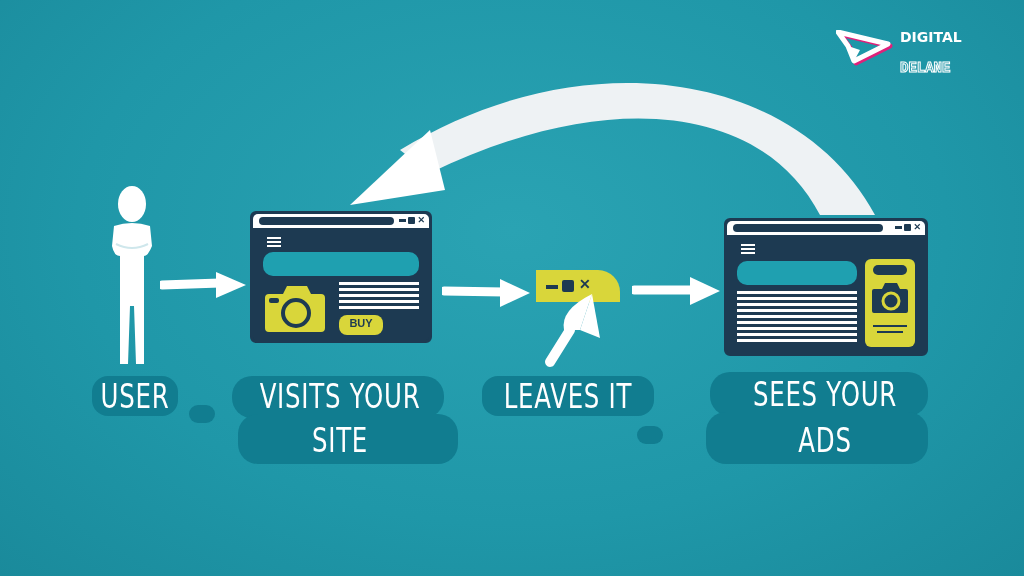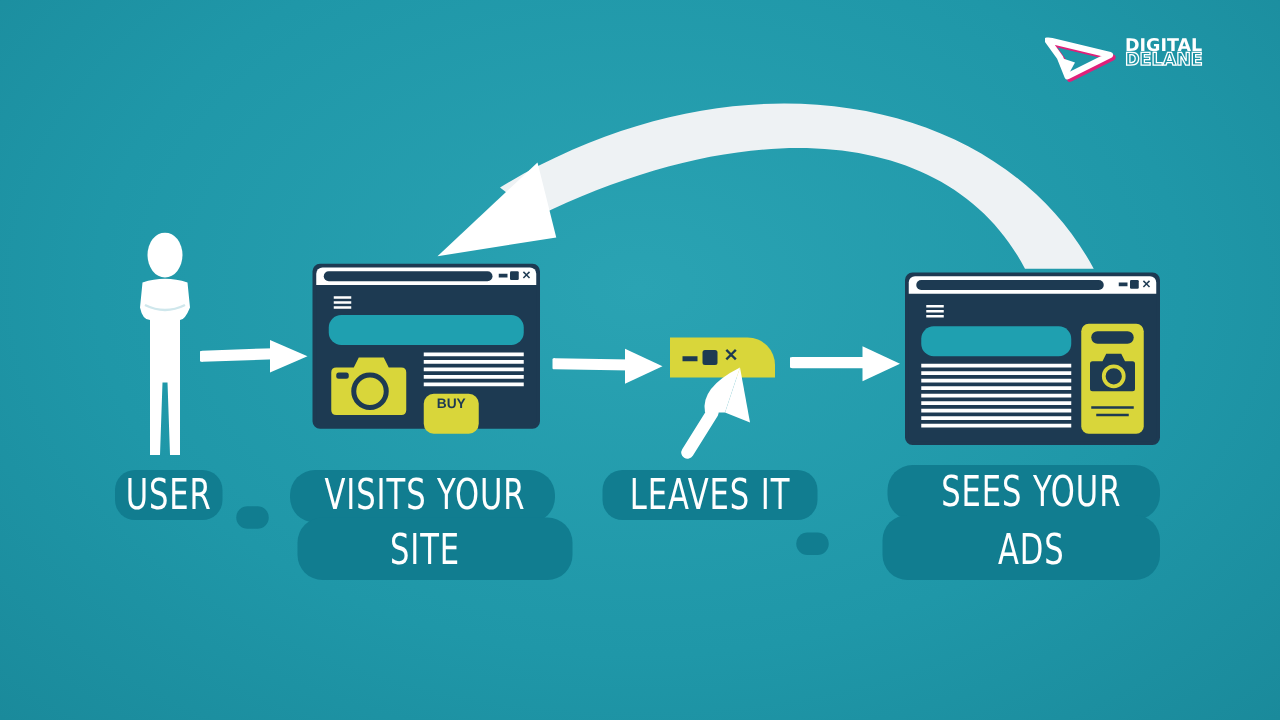--- a/index.html
+++ b/index.html
@@ -28,21 +28,21 @@
 </head>
 <body>
 
 <div class="abs" style="left:836px;top:28px;width:160px;height:40px;">
   <svg class="abs" style="left:0;top:2px;" width="58" height="36" viewBox="0 0 58 36">
     <polygon points="4,4 54,16 20,33 14,18" fill="none" stroke="#e0207a" stroke-width="5" stroke-linejoin="round"></polygon>
     <polygon points="2,2 52,14 18,31 12,16" fill="none" stroke="#ffffff" stroke-width="5" stroke-linejoin="round"></polygon>
     <polygon points="12,16 24,20 18,31" fill="#ffffff"></polygon>
   </svg>
   <div class="abs logo-text logo-top" style="left:64px;top:1px;">DIGITAL</div>
-  <div class="abs logo-text logo-bot" style="left:64px;top:12px;">DELANE</div>
+  <div class="abs logo-text logo-bot" style="left:64px;top:32px;font-family:Liberation Mono, monospace;">DELANE</div>
 </div>
 
 <svg class="abs" style="left:330px;top:55px;" width="560" height="170" viewBox="0 0 560 170">
   <path d="M 545 160 C 470 20, 260 -20, 70 95 L 100 118 C 270 35, 430 45, 490 160 Z" fill="#eef2f4"></path>
   <polygon points="20,150 100,75 115,135" fill="#ffffff"></polygon>
 </svg>
 
 <svg class="abs" style="left:108px;top:186px;" width="48" height="180" viewBox="0 0 48 180">
   <ellipse cx="24" cy="18" rx="14" ry="18" fill="#ffffff"></ellipse>
   <path d="M6 40 Q24 34 42 40 L44 60 Q40 70 36 70 L36 178 L28 178 L26 120 L22 120 L20 178 L12 178 L12 70 Q6 70 4 60 Z" fill="#ffffff"></path>
@@ -82,21 +82,21 @@
     <rect x="6" y="16" width="10" height="5" rx="2" fill="#1d3a52"></rect>
     <circle cx="33" cy="31" r="13" fill="none" stroke="#1d3a52" stroke-width="4"></circle>
   </svg>
   <div class="abs lines" style="left:86px;top:68px;width:80px;">
       <div></div>
       <div></div>
       <div></div>
       <div></div>
       <div></div>
     </div>
-  <div class="abs" style="left:86px;top:101px;width:44px;height:32px;background:#d9d63a;border-radius:8px;color:#1d3a52;font-weight:bold;font-size:11px;line-height:16px;text-align:center;">BUY</div>
+  <div class="abs" style="left:86px;top:101px;width:44px;height:20px;background:#d9d63a;border-radius:8px;color:#1d3a52;font-weight:bold;font-size:11px;line-height:16px;text-align:center;">BUY</div>
 </div>
 
 <div class="abs" style="left:536px;top:270px;width:86px;height:34px;">
   <div class="abs" style="left:0;top:0;width:84px;height:32px;background:#d9d63a;border-radius:0 22px 0 0;"></div>
   <div class="abs" style="left:10px;top:15px;width:12px;height:4px;background:#1d3a52;"></div>
   <div class="abs" style="left:26px;top:10px;width:12px;height:12px;background:#1d3a52;border-radius:2px;"></div>
   <div class="abs" style="left:43px;top:6px;font-size:14px;font-weight:bold;color:#1d3a52;">✕</div>
 </div>
 <svg class="abs" style="left:540px;top:290px;" width="70" height="80" viewBox="0 0 70 80">
   <polygon points="52,4 60,48 40,40" fill="#fff"></polygon>

